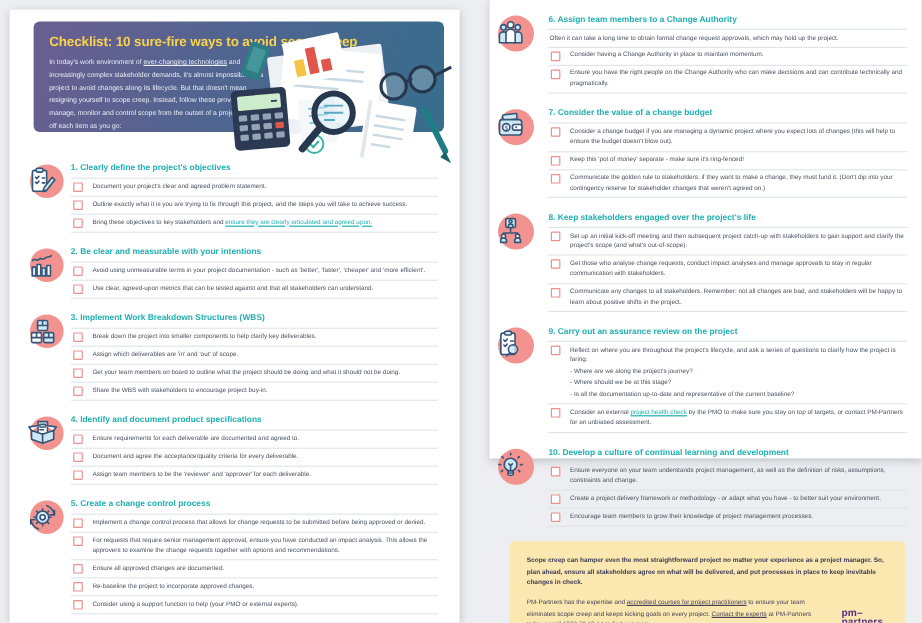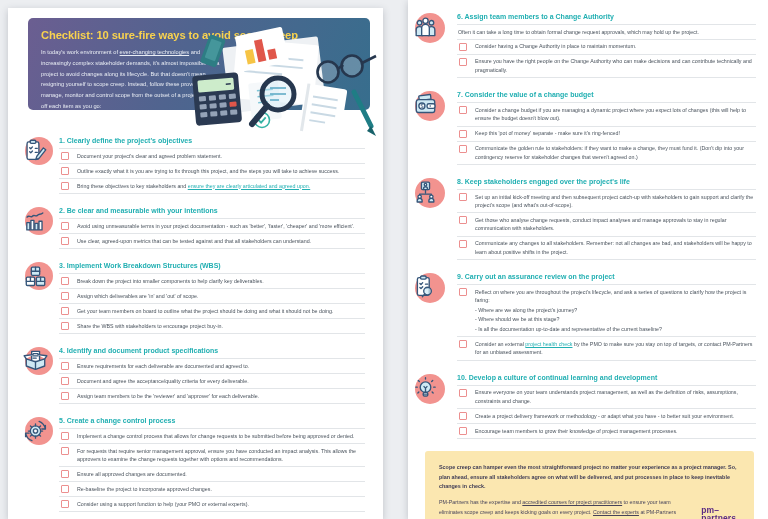--- a/index.html
+++ b/index.html
@@ -5,21 +5,21 @@
   :root{
     --canvas:#eceef1; --teal:#21afb2; --text:#49525c; --pink:#ec8f8f;
     --salmon:#f2938f; --hair:#e2e5e8; --cream:#fbe7b0; --yellow:#f8d24e;
     --gA:#6b5e91; --gB:#50648f; --gC:#376e8d; --logo:#5b2b84; --ftext:#46435a;
     --navy:#35567a; --intro:#e9edf4;
   }
   html,body{margin:0;padding:0;overflow:hidden}
   body{width:768px;height:519px;background:var(--canvas);font-family:"Liberation Sans",sans-serif;position:relative}
   .page{position:absolute;background:#fff;box-shadow:0 2px 7px rgba(55,65,80,.25)}
   #page-left{left:8px;top:8px;width:375px;height:511px}
-  #page-right{left:408px;top:0;width:360px;height:519px}
+  #page-right{left:408px;top:0;width:360px;height:382px}
 
   
   .header{position:relative;margin:10px 13px 0 20px;height:92px;border-radius:5px;
     background:linear-gradient(112deg,var(--gA) 0%,var(--gB) 45%,var(--gC) 100%);
     padding:11px 0 0 13px;box-sizing:border-box}
   .doc-title{margin:0 0 6px;font-size:11.2px;font-weight:bold;color:var(--yellow);letter-spacing:-0.1px}
   .intro{width:186px;font-size:5.7px;line-height:1.9;color:var(--intro)}
   .intro .u{text-decoration:underline;text-underline-offset:1px}
   .illu{position:absolute;right:-13px;top:12px;width:225px;height:112px;overflow:visible;z-index:3}
 

